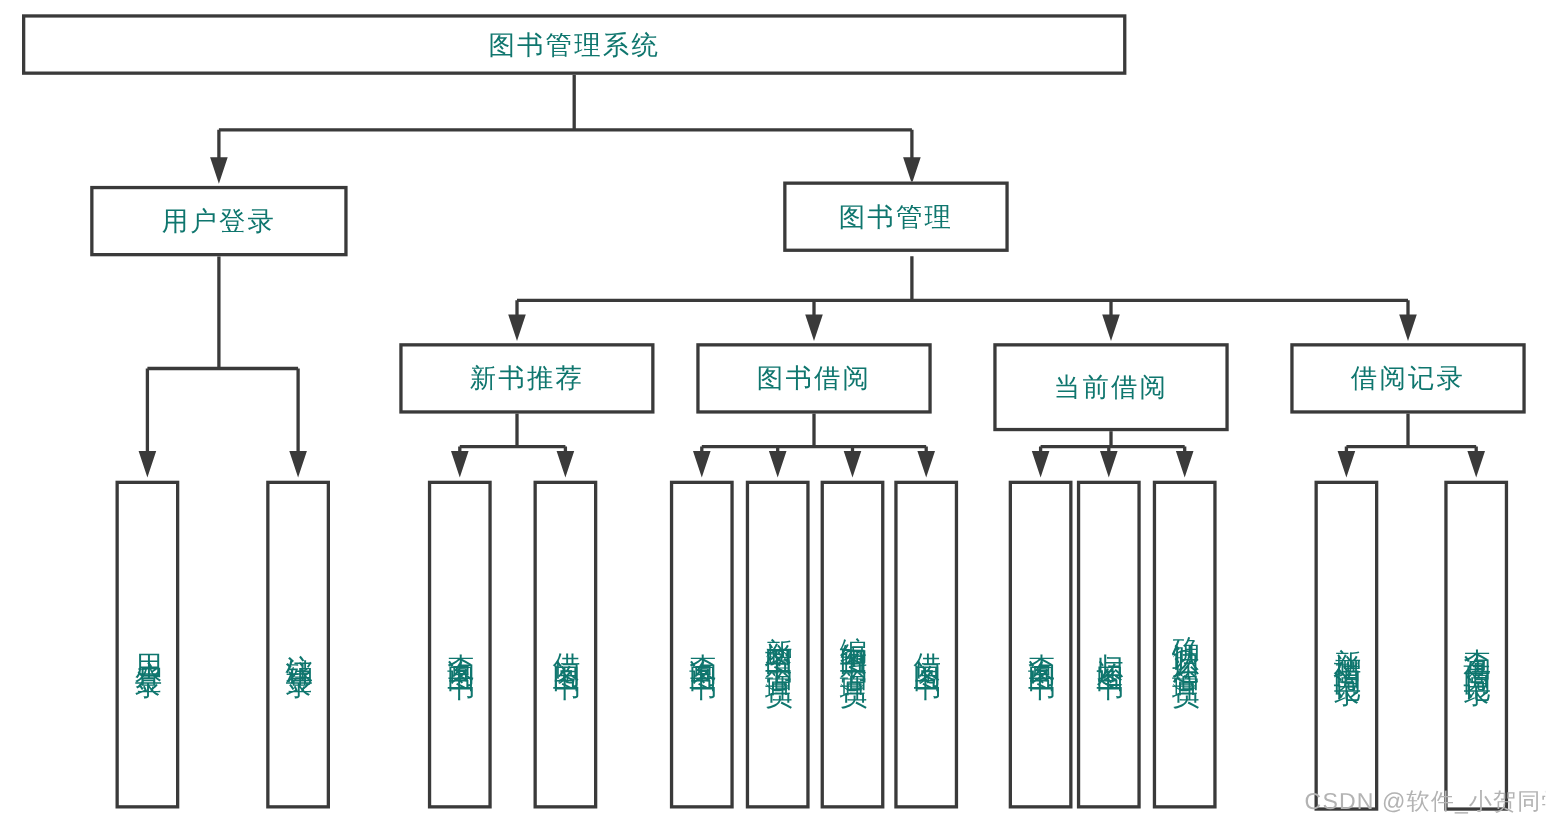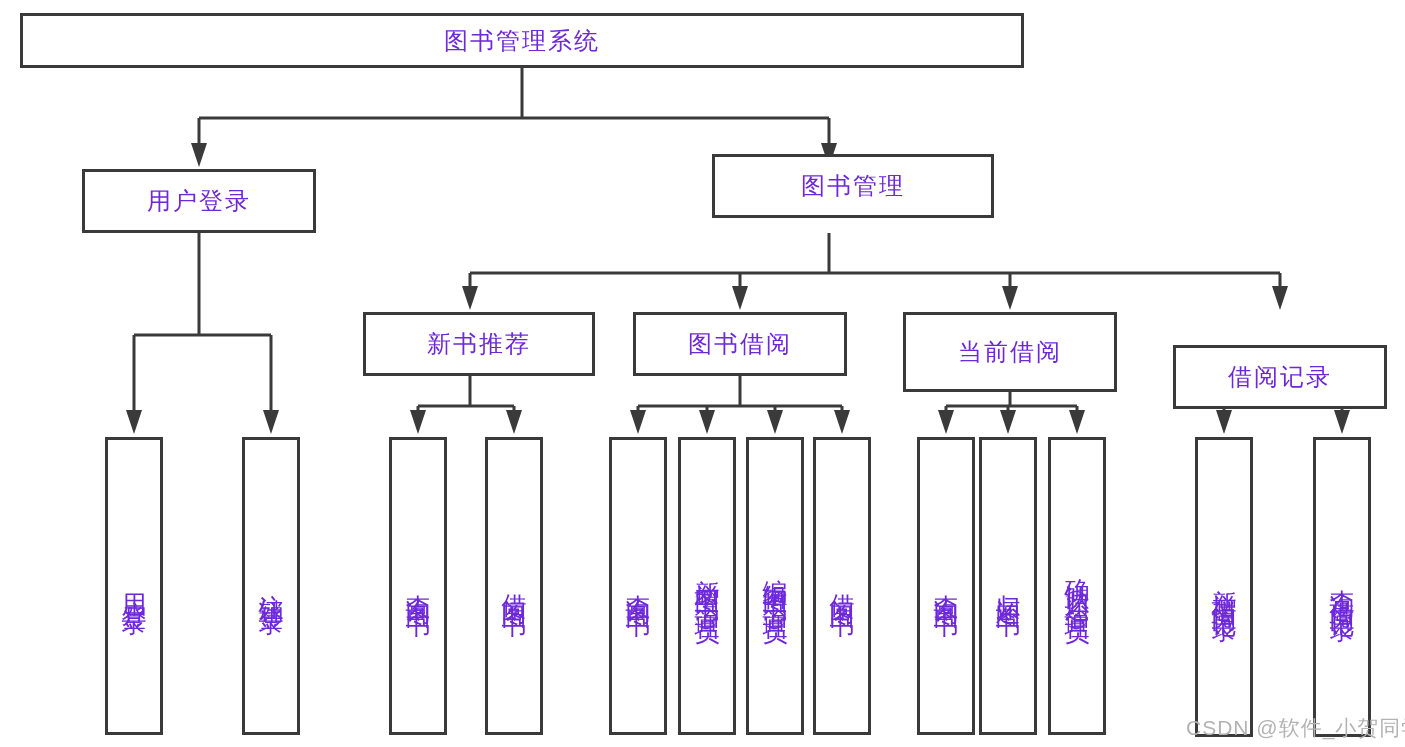--- a/index.html
+++ b/index.html
@@ -12,21 +12,21 @@
   }
   #wires{position:absolute;left:0;top:0;width:1405px;height:747px;}
   .box{
     position:absolute;
     box-sizing:border-box;
     border:3px solid #3a3a3a;
     background:#fff;
     display:flex;
     align-items:center;
     justify-content:center;
-    color:#6d28d9;
+    color:#0f766e;
   }
   .hlabel{font-size:24px;letter-spacing:2px;white-space:nowrap;}
   .vlabel{
     writing-mode:vertical-rl;
     text-orientation:mixed;
     font-size:25px;
     line-height:1;
     letter-spacing:6px;
     white-space:nowrap;
   }
@@ -101,34 +101,34 @@
              M1342,434 L1334,410 L1350,410 Z" fill="#3a3a3a" stroke="none"></path>
   </svg>
 
   <div class="box root" style="left:20px;top:13px;width:1004px;height:55px;">
     <span class="hlabel">图书管理系统</span>
   </div>
 
   <div class="box" style="left:82px;top:169px;width:234px;height:64px;">
     <span class="hlabel">用户登录</span>
   </div>
-  <div class="box" style="left:712px;top:154px;width:282px;height:64px;">
+  <div class="box" style="left:712px;top:165px;width:205px;height:64px;">
     <span class="hlabel">图书管理</span>
   </div>
 
   <div class="box" style="left:363px;top:312px;width:232px;height:64px;">
     <span class="hlabel">新书推荐</span>
   </div>
   <div class="box" style="left:633px;top:312px;width:214px;height:64px;">
     <span class="hlabel">图书借阅</span>
   </div>
   <div class="box" style="left:903px;top:312px;width:214px;height:80px;">
     <span class="hlabel">当前借阅</span>
   </div>
-  <div class="box" style="left:1173px;top:312px;width:214px;height:64px;margin-top:33px;">
+  <div class="box" style="left:1173px;top:312px;width:214px;height:64px;">
     <span class="hlabel">借阅记录</span>
   </div>
 
   <div class="box" style="left:105px;top:437px;width:58px;height:298px;">
     <span class="vlabel">用户登录</span>
   </div>
   <div class="box" style="left:242px;top:437px;width:58px;height:298px;">
     <span class="vlabel">注销登录</span>
   </div>
 

